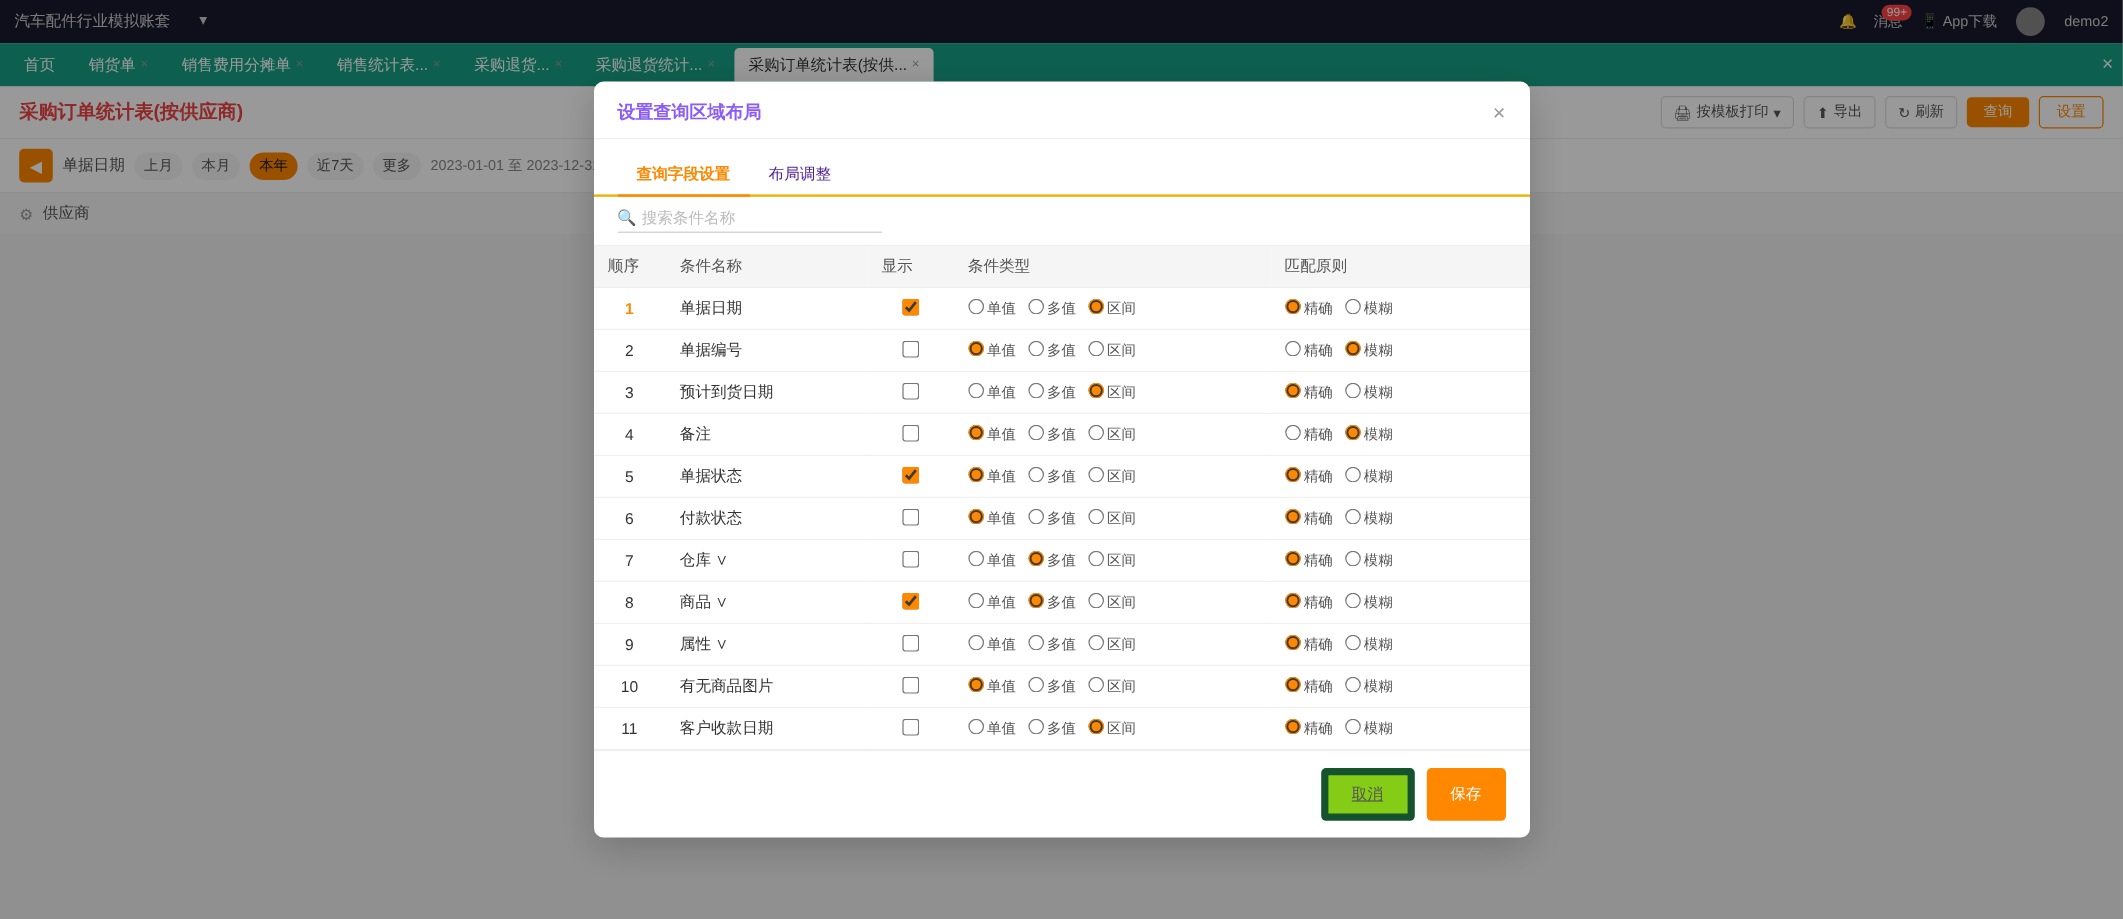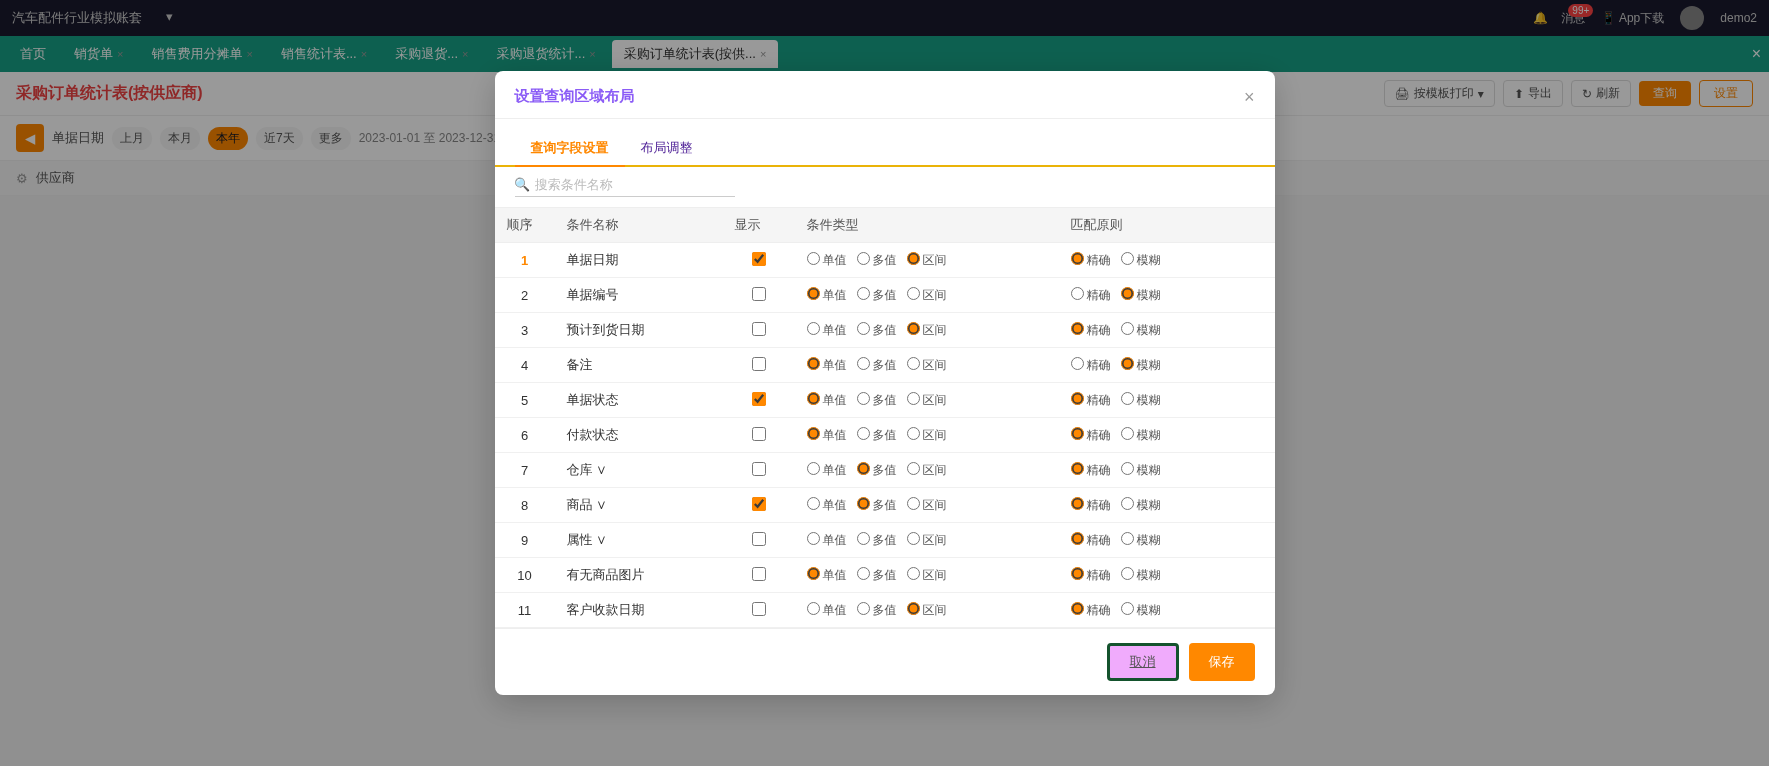--- a/index.html
+++ b/index.html
@@ -203,22 +203,22 @@
     
     .dialog-footer {
       padding: 14px 20px;
       display: flex;
       justify-content: flex-end;
       gap: 10px;
       border-top: 1px solid #eee;
     }
     .btn-cancel {
       padding: 7px 20px;
-      border: 3px solid #14532d;
-      background: #f0abfc;
+      border: 6px solid #14532d;
+      background: #84cc16;
       color: #555;
       border-radius: 4px;
       cursor: pointer;
       font-size: 13px;
       text-decoration: underline;
     }
     .btn-save {
       padding: 7px 20px;
       border: none;
       background: #f80;

